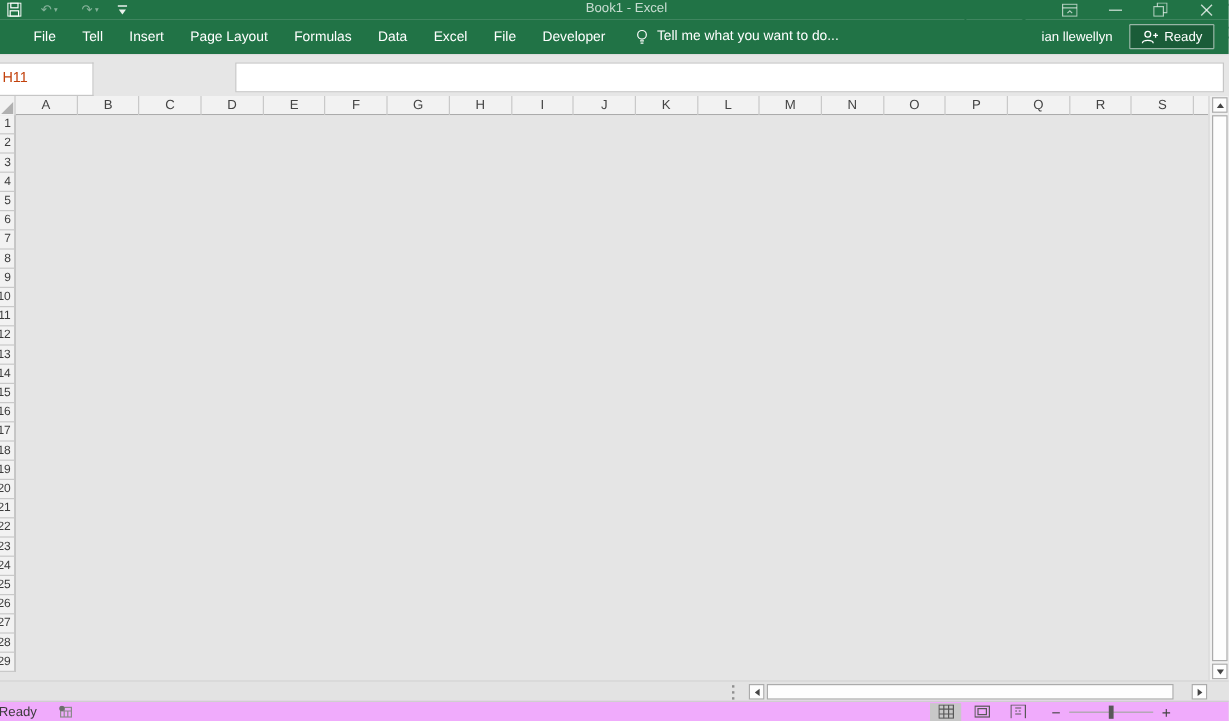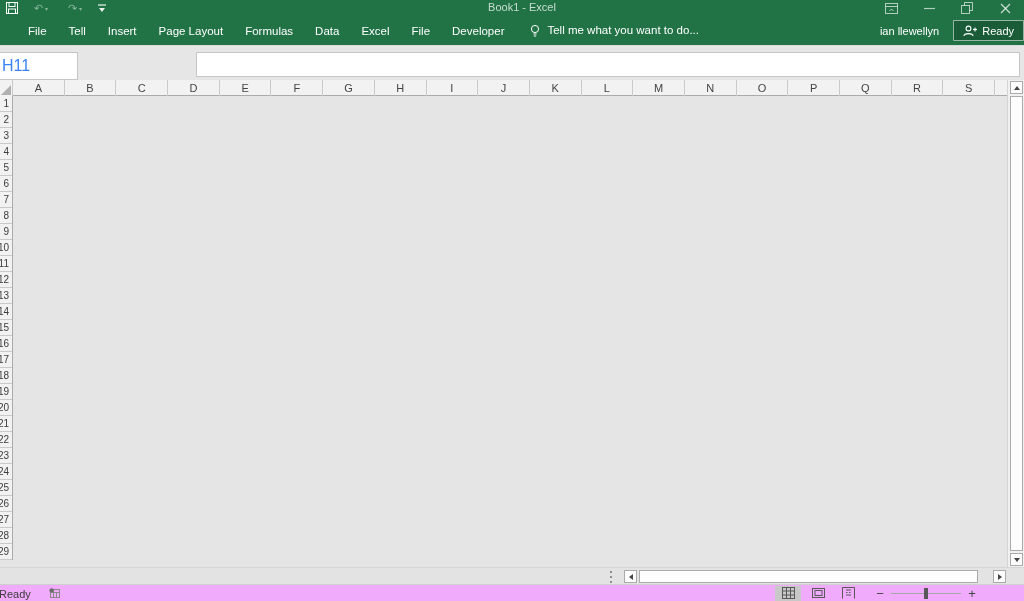--- a/index.html
+++ b/index.html
@@ -18,28 +18,28 @@
   .title-text { position:absolute; left:0; right:0; top:1px; text-align:center; font-size:11px; color:rgba(255,255,255,.75); z-index:6;margin-left:20px; }
   .win-controls { position:absolute; right:0; top:0; height:16px; display:flex; z-index:6; }
   .win-btn { width:38px; height:16px; display:flex; align-items:center; justify-content:center; }
 
   
   .menubar { position:absolute; left:0; top:16px; width:1024px; height:29px; background:#217346; display:flex; align-items:center; z-index:5; }
   .tabs { display:flex; align-items:center; padding-left:17px; }
   .tab { color:#fff; font-size:11.5px; padding:0 11px; height:29px; display:flex; align-items:center; cursor:default; white-space:nowrap; }
   .tellme { display:flex; margin-left:14px; color:#fff; font-size:11.5px; white-space:nowrap; }
   .tellme svg { margin-right:6px; }
-  .menubar-right { margin-left:auto; display:flex; align-items:center; padding-right:0; }
+  .menubar-right { margin-left:auto; display:flex; align-items:center; padding-right:12px; }
   .user-name { color:#fff; font-size:11px; margin-right:14px; white-space:nowrap; }
   .share-btn { background:#1a5c38; border:1px solid rgba(255,255,255,.55); color:#fff; font-size:11px; height:21px; display:flex; align-items:center; padding:0 9px; border-radius:1px; }
   .share-btn svg { margin-right:5px; }
 
   
   .formula-row { position:absolute; left:0; top:45px; width:1024px; height:35px; background:#e6e6e6; border-top:1px solid #dcdcdc; }
-  .name-box { position:absolute; left:0; top:6px; width:78px; height:28px; background:#fff; border:1px solid #c6c6c6; border-left:none; font-size:16px; color:#3b82f6; padding:4px 2px 0 2px; }
+  .name-box { position:absolute; left:0; top:6px; width:78px; height:28px; background:#fff; border:1px solid #c6c6c6; border-left:none; font-size:12px; color:#c2410c; padding:4px 2px 0 2px; }
   .formula-input { position:absolute; left:196px; top:6px; width:824px; height:25px; background:#fff; border:1px solid #c6c6c6; font-size:12px; color:#333; padding:3px 4px; }
 
   
   .sheet { position:absolute; left:0; top:80px; width:1024px; height:487px; background:#e5e5e5; overflow:hidden; }
   .col-header-row { position:absolute; left:0; top:0; width:1007px; height:16px; background:#f2f2f2; border-bottom:1px solid #ababab; display:flex; }
   .select-all { width:13px; height:16px; position:relative; border-right:1px solid #c9c9c9; background:#f2f2f2; }
   .select-all .tri { position:absolute; right:1px; bottom:1px; width:0; height:0; border-left:10px solid transparent; border-bottom:10px solid #b0b0b0; }
   .col-h { width:51.7px; height:16px; flex:none; display:flex; align-items:center; justify-content:center; font-size:11px; color:#444; border-right:1px solid #c9c9c9; }
   .col-filler { flex:1; border-right:none; }
   .row-headers { position:absolute; left:-7px; top:16px; width:20px; background:#f2f2f2; border-right:1px solid #ababab; }

